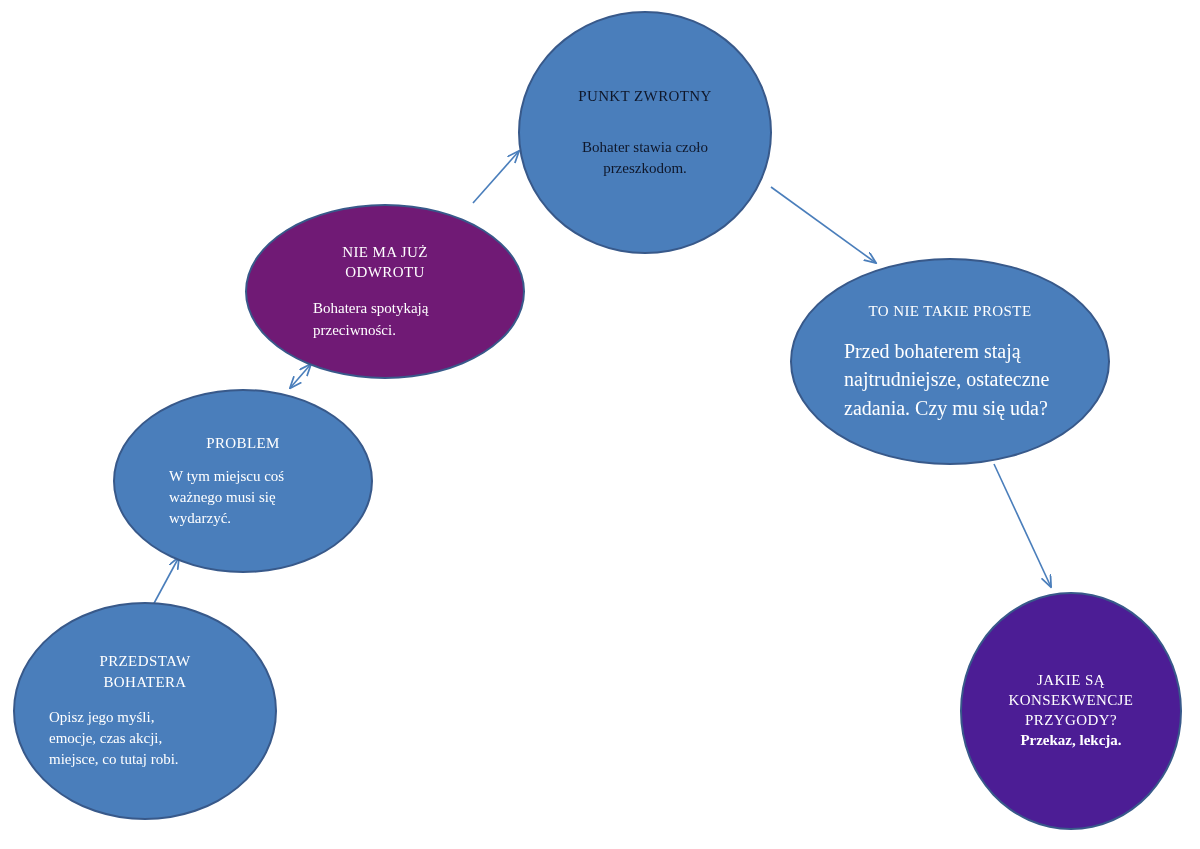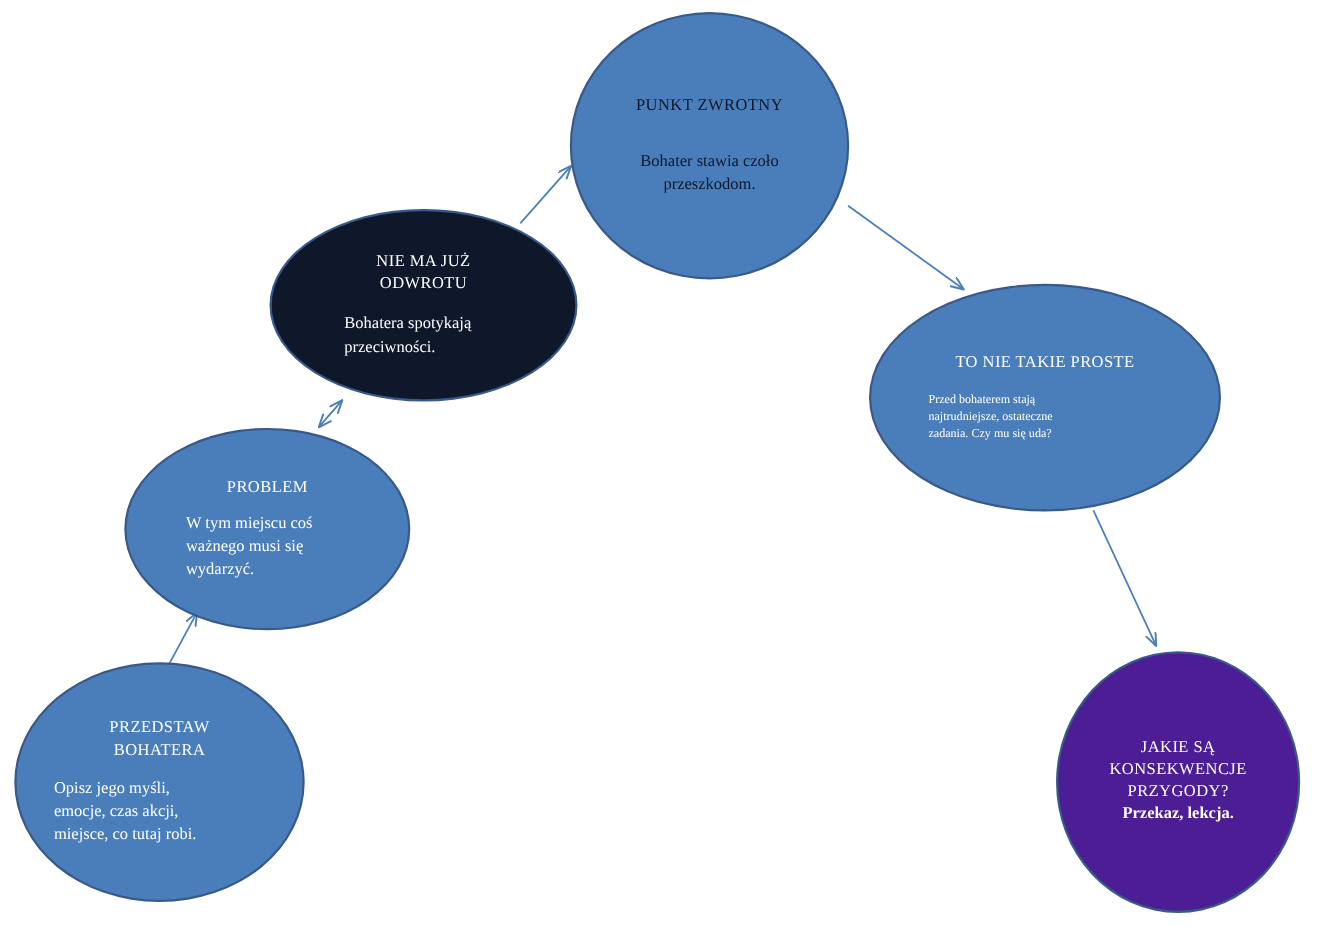--- a/index.html
+++ b/index.html
@@ -55,21 +55,21 @@
   .n-problem   .node-title { font-size: 15px; }
   .n-problem   .node-body  { font-size: 15px; text-align: left; padding-left: 54px; margin-top: 13px; }
 
   .n-odwrotu   .node-title { font-size: 15px; }
   .n-odwrotu   .node-body  { font-size: 15px; text-align: left; padding-left: 66px; margin-top: 16px; }
 
   .n-zwrotny   .node-title { font-size: 15px; }
   .n-zwrotny   .node-body  { font-size: 15px; text-align: center; margin-top: 31px; }
 
   .n-proste    .node-title { font-size: 15px; }
-  .n-proste    .node-body  { font-size: 11px; text-align: left; padding-left: 52px; margin-top: 16px; }
+  .n-proste    .node-body  { font-size: 20px; text-align: left; padding-left: 52px; margin-top: 16px; }
 
   .n-jakie     .node-title { font-size: 15px; }
   .n-jakie     .node-body  { font-size: 15px; text-align: center; margin-top: 0px; font-weight: bold; }
 </style>
 </head>
 <body>
 
 <div id="canvas">
 
   <svg id="edge-layer" viewBox="0 0 1200 849">
@@ -97,21 +97,21 @@
         <div class="node-body">Opisz jego myśli,
 emocje, czas akcji,
 miejsce, co tutaj robi.</div>
       </div>
       <div class="node n-problem" style="left: 113px; top: 389px; width: 260px; height: 184px; background: rgb(74, 126, 187); border-color: rgb(56, 89, 138); color: rgb(255, 255, 255);">
         <div class="node-title">PROBLEM</div>
         <div class="node-body">W tym miejscu coś
 ważnego musi się
 wydarzyć.</div>
       </div>
-      <div class="node n-odwrotu" style="left: 245px; top: 190px; width: 280px; height: 175px; background: #0f172a; border-color: rgb(56, 89, 138); color: rgb(255, 255, 255);">
+      <div class="node n-odwrotu" style="left: 245px; top: 204px; width: 280px; height: 175px; background: #701a75; border-color: rgb(56, 89, 138); color: rgb(255, 255, 255);">
         <div class="node-title">NIE MA JUŻ
 ODWROTU</div>
         <div class="node-body">Bohatera spotykają
 przeciwności.</div>
       </div>
       <div class="node n-zwrotny" style="left: 518px; top: 11px; width: 254px; height: 243px; background: rgb(74, 126, 187); border-color: rgb(56, 89, 138); color: #0f172a;">
         <div class="node-title">PUNKT ZWROTNY</div>
         <div class="node-body">Bohater stawia czoło
 przeszkodom.</div>
       </div>

